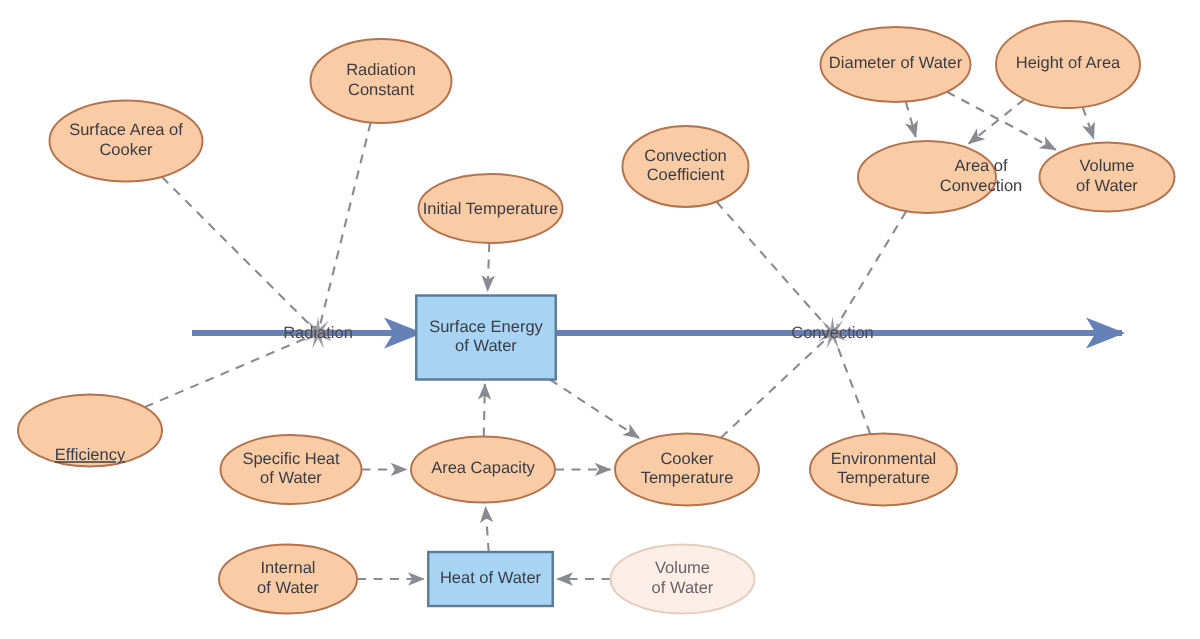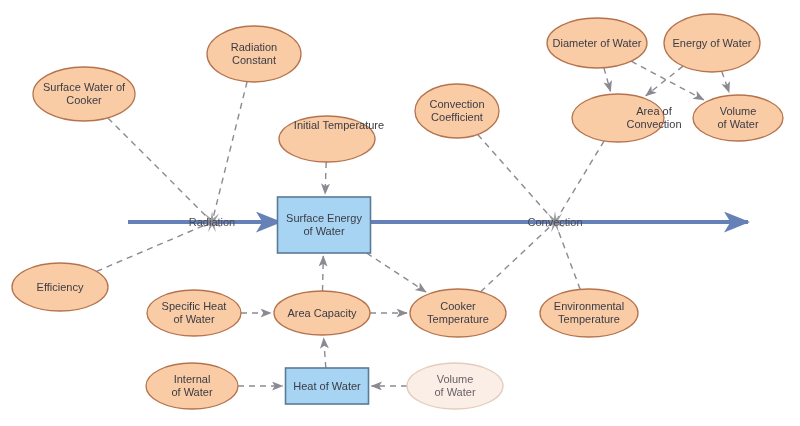--- a/index.html
+++ b/index.html
@@ -104,34 +104,34 @@
         <g>
           <polygon points="212.0,211.0 213.2,218.6 219.1,213.6 215.1,220.2 222.8,220.1 215.5,222.6 221.5,227.5 214.3,224.8 215.8,232.3 212.0,225.6 208.2,232.3 209.7,224.8 202.5,227.5 208.5,222.6 201.2,220.1 208.9,220.2 204.9,213.6 210.8,218.6" fill="#8a8a92" opacity="0.85"></polygon>
         </g>
         <g>
           <polygon points="555.0,211.0 556.2,218.6 562.1,213.6 558.1,220.2 565.8,220.1 558.5,222.6 564.5,227.5 557.3,224.8 558.8,232.3 555.0,225.6 551.2,232.3 552.7,224.8 545.5,227.5 551.5,222.6 544.2,220.1 551.9,220.2 547.9,213.6 553.8,218.6" fill="#8a8a92" opacity="0.85"></polygon>
         </g>
       </g>
   </svg>
 
   <div id="labels">
-      <div class="node-label" style="left: 84px; top: 94px;">Surface Water of
+      <div class="node-label" style="left: 84px; top: 94px;">Surface Area of
 Cooker</div>
       <div class="node-label" style="left: 254px; top: 54px;">Radiation
 Constant</div>
-      <div class="node-label" style="left: 327px; top: 125px; margin-left: 12px;">Initial Temperature</div>
+      <div class="node-label" style="left: 327px; top: 140px;">Initial Temperature</div>
       <div class="node-label" style="left: 457px; top: 111px;">Convection
 Coefficient</div>
       <div class="node-label" style="left: 597px; top: 43px; text-align: right;">Diameter of Water</div>
-      <div class="node-label" style="left: 712px; top: 43px;">Energy of Water</div>
+      <div class="node-label" style="left: 712px; top: 43px;">Height of Area</div>
       <div class="node-label" style="left: 618px; top: 118px; margin-left: 36px;">Area of
 Convection</div>
       <div class="node-label" style="left: 738px; top: 118px;">Volume
 of Water</div>
-      <div class="node-label" style="left: 60px; top: 287px;">Efficiency</div>
+      <div class="node-label" style="left: 60px; top: 304px; text-decoration: underline;">Efficiency</div>
       <div class="node-label" style="left: 194px; top: 313px;">Specific Heat
 of Water</div>
       <div class="node-label" style="left: 322px; top: 313px;">Area Capacity</div>
       <div class="node-label" style="left: 458px; top: 313px;">Cooker
 Temperature</div>
       <div class="node-label" style="left: 589px; top: 313px;">Environmental
 Temperature</div>
       <div class="node-label" style="left: 192px; top: 386px;">Internal
 of Water</div>
       <div class="node-label faded" style="left: 455px; top: 386px;">Volume

